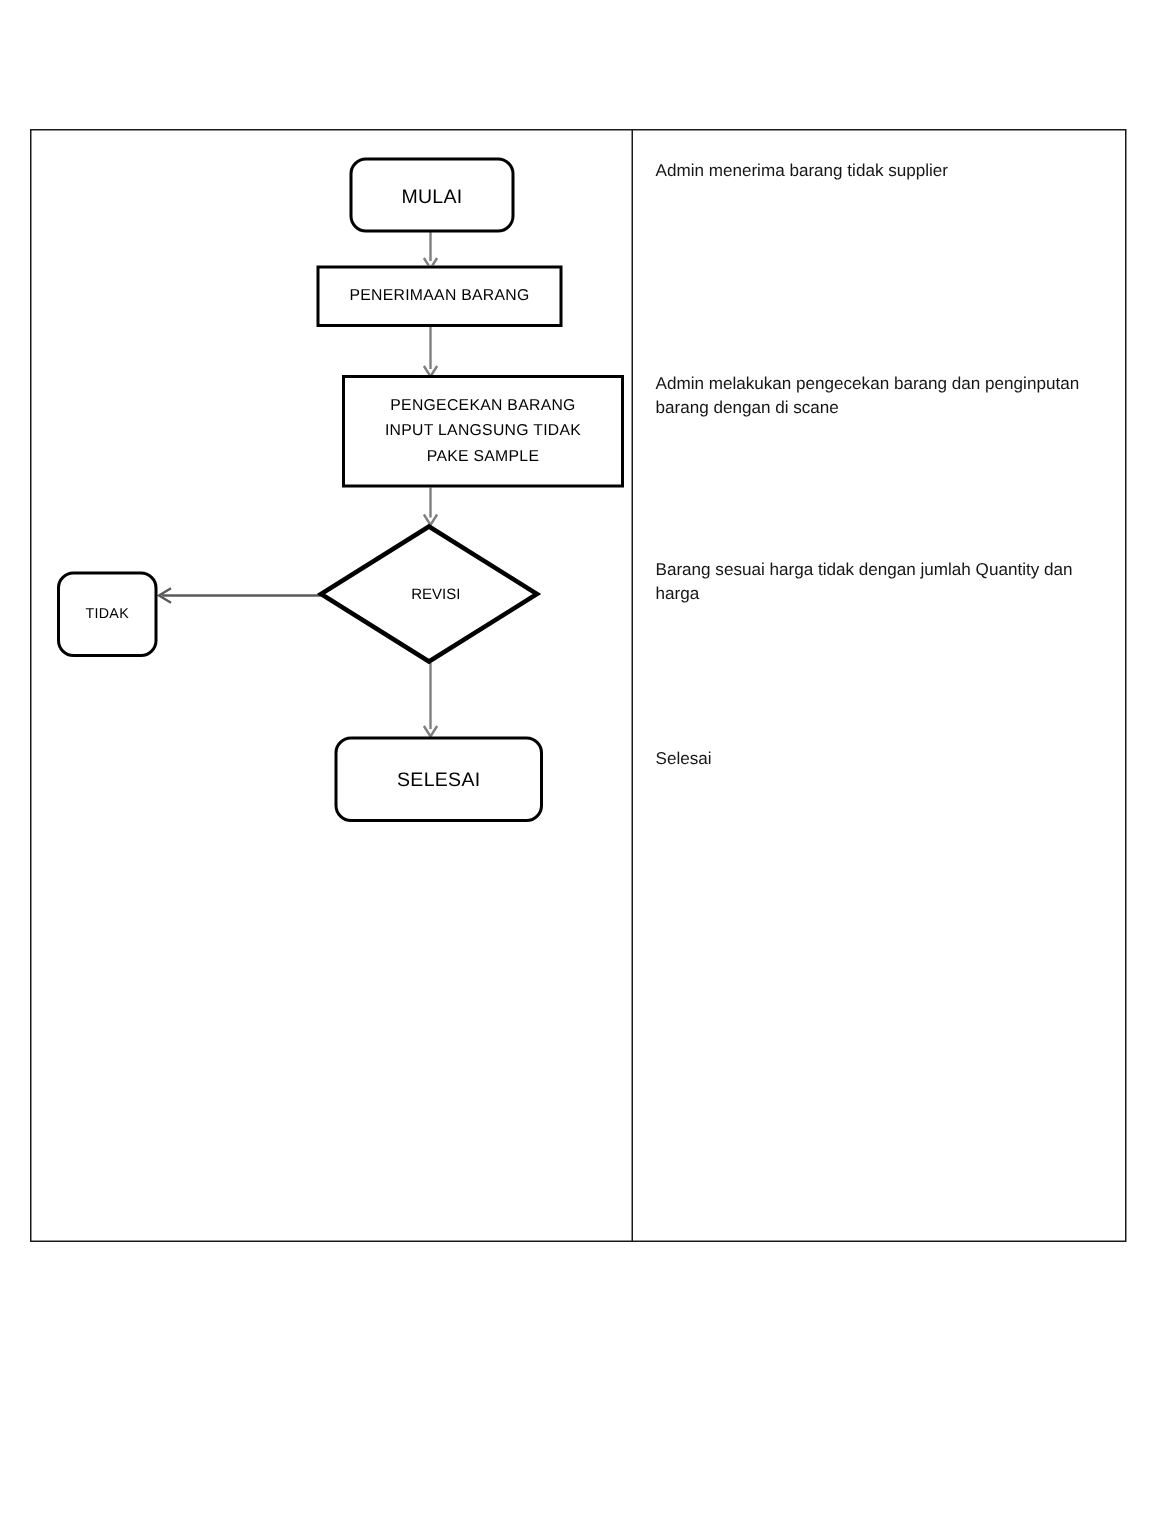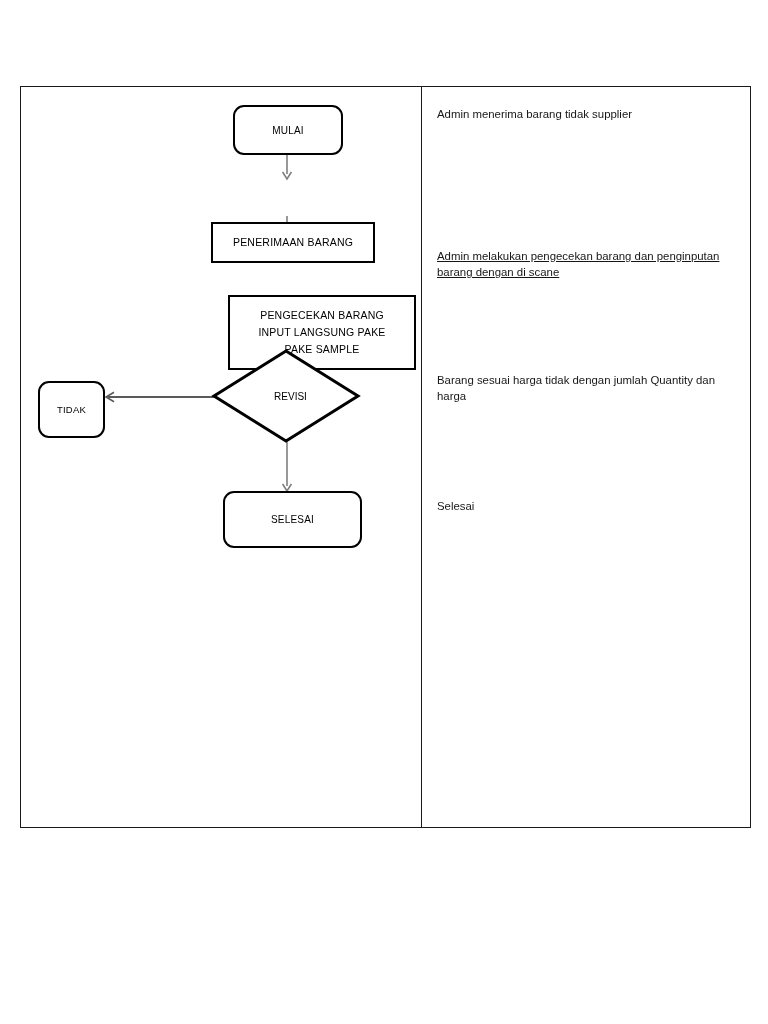--- a/index.html
+++ b/index.html
@@ -42,27 +42,26 @@
     align-items: center;
     justify-content: center;
     text-align: center;
     color: #000000;
     background: #ffffff;
     letter-spacing: 0.2px;
   }
   .terminator {
     border: 2.5px solid #000000;
     border-radius: 11px;
-    font-size: 10px;
+    font-size: 13px;
   }
   .process {
     border: 2.5px solid #000000;
     font-size: 10.5px;
     line-height: 1.62;
-    margin-top: 45px;
   }
 
   #box-mulai      { left: 233px; top: 105px; width: 110px; height: 50px; }
   #box-penerimaan { left: 211px; top: 177px; width: 164px; height: 41px; }
   #box-pengecekan { left: 228px; top: 250px; width: 188px; height: 75px; }
   #box-tidak      { left: 38px;  top: 381px; width: 67px;  height: 57px; font-size: 9.5px; }
   #box-selesai    { left: 223px; top: 491px; width: 139px; height: 57px; }
 
   
   #box-revisi {
@@ -95,21 +94,21 @@
   
   .note {
     position: absolute;
     left: 437px;
     width: 300px;
     font-size: 11.4px;
     line-height: 1.42;
     color: #161616;
   }
   #note-1 { top: 106px; }
-  #note-2 { top: 248px; text-decoration: underline; }
+  #note-2 { top: 248px; }
   #note-3 { top: 372px; }
   #note-4 { top: 498px; }
 </style>
 </head>
 <body>
 
 <div id="frame"></div>
 <div id="divider"></div>
 
 <div class="connector" style="left:281px; top:153px; width:12px; height:28px;">
@@ -151,21 +150,21 @@
   <span>MULAI</span>
 </div>
 
 <div class="shape process" id="box-penerimaan">
   <span>PENERIMAAN BARANG</span>
 </div>
 
 <div class="shape process" id="box-pengecekan">
   <div>
     <div>PENGECEKAN BARANG</div>
-    <div>INPUT LANGSUNG PAKE</div>
+    <div>INPUT LANGSUNG TIDAK</div>
     <div>PAKE SAMPLE</div>
   </div>
 </div>
 
 <div id="box-revisi">
   <svg width="150" height="96" viewBox="0 0 150 96">
     <polygon points="75,3 147,48 75,93 3,48" fill="#ffffff" stroke="#000000" stroke-width="3"></polygon>
   </svg>
   <div id="revisi-label">REVISI</div>
 </div>

